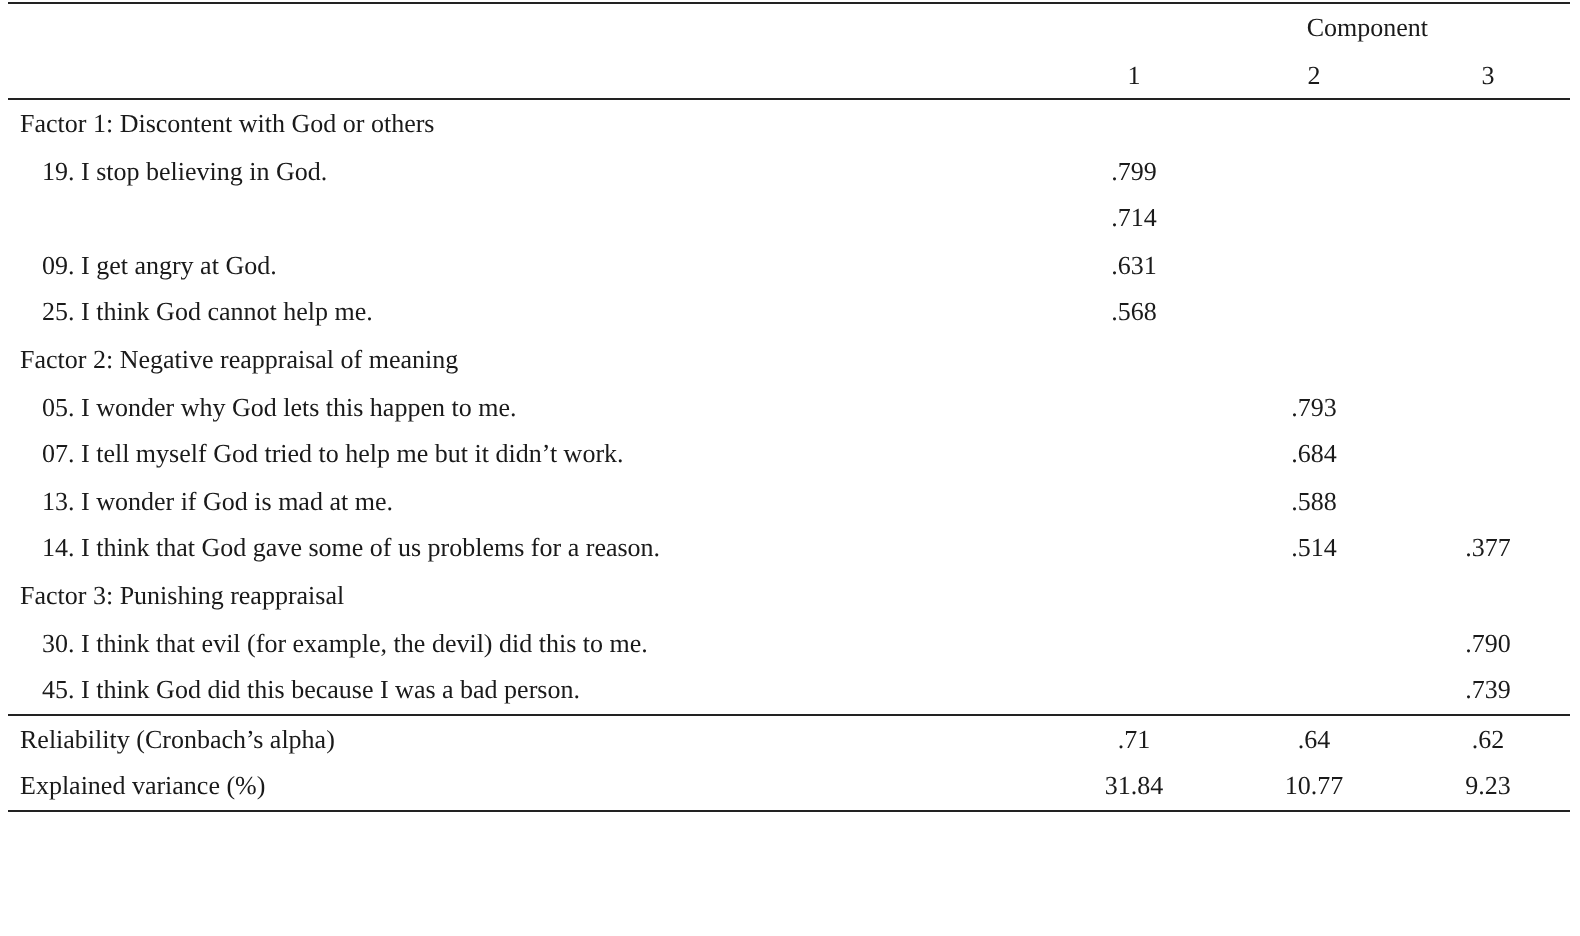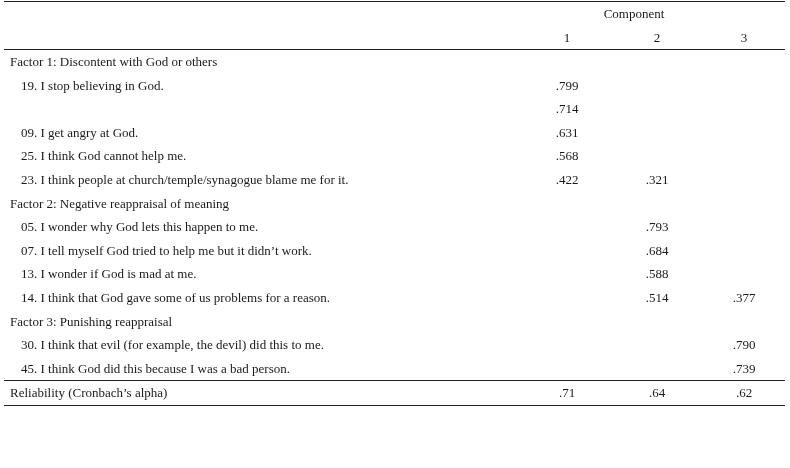--- a/index.html
+++ b/index.html
@@ -43,23 +43,23 @@
     .cell-c1, .cell-c2, .cell-c3 {
       position: absolute;
       width: 60px;
       text-align: center;
     }
     .cell-c1 { left: 533px; }
     .cell-c2 { left: 623px; }
     .cell-c3 { left: 710px; }
     .component-hdr {
       position: absolute;
-      left: 570px;
+      left: 590px;
       width: 120px;
-      text-align: center;
+      text-align: right;
     }
     .body-block { padding-top: 0px; text-decoration: underline; }
     .factor-row { }
     .stat-row { height: 23.5px; line-height: 23.5px; }
   </style>
 </head>
 <body>
 
 <div class="table">
   <div class="rule"></div>
@@ -94,26 +94,20 @@
     <div class="row">
       <span class="cell-label item">09. I get angry at God.</span>
       <span class="cell-c1">.631</span>
       <span class="cell-c2"></span>
       <span class="cell-c3"></span>
     </div>
     <div class="row">
       <span class="cell-label item">25. I think God cannot help me.</span>
       <span class="cell-c1">.568</span>
       <span class="cell-c2"></span>
-      <span class="cell-c3"></span>
-    </div>
-    <div class="row">
-      <span class="cell-label item">23. I think people at church/temple/synagogue blame me for it.</span>
-      <span class="cell-c1">.422</span>
-      <span class="cell-c2">.321</span>
       <span class="cell-c3"></span>
     </div>
 
     <div class="row factor-row">
       <span class="cell-label">Factor 2: Negative reappraisal of meaning</span>
     </div>
     <div class="row">
       <span class="cell-label item">05. I wonder why God lets this happen to me.</span>
       <span class="cell-c1"></span>
       <span class="cell-c2">.793</span>
@@ -156,15 +150,21 @@
   </div>
 
   <div class="rule"></div>
 
   <div class="row stat-row">
     <span class="cell-label">Reliability (Cronbach’s alpha)</span>
     <span class="cell-c1">.71</span>
     <span class="cell-c2">.64</span>
     <span class="cell-c3">.62</span>
   </div>
+  <div class="row stat-row">
+    <span class="cell-label">Explained variance (%)</span>
+    <span class="cell-c1">31.84</span>
+    <span class="cell-c2">10.77</span>
+    <span class="cell-c3">9.23</span>
+  </div>
 
   <div class="rule"></div>
 </div>
 
 </body></html>

